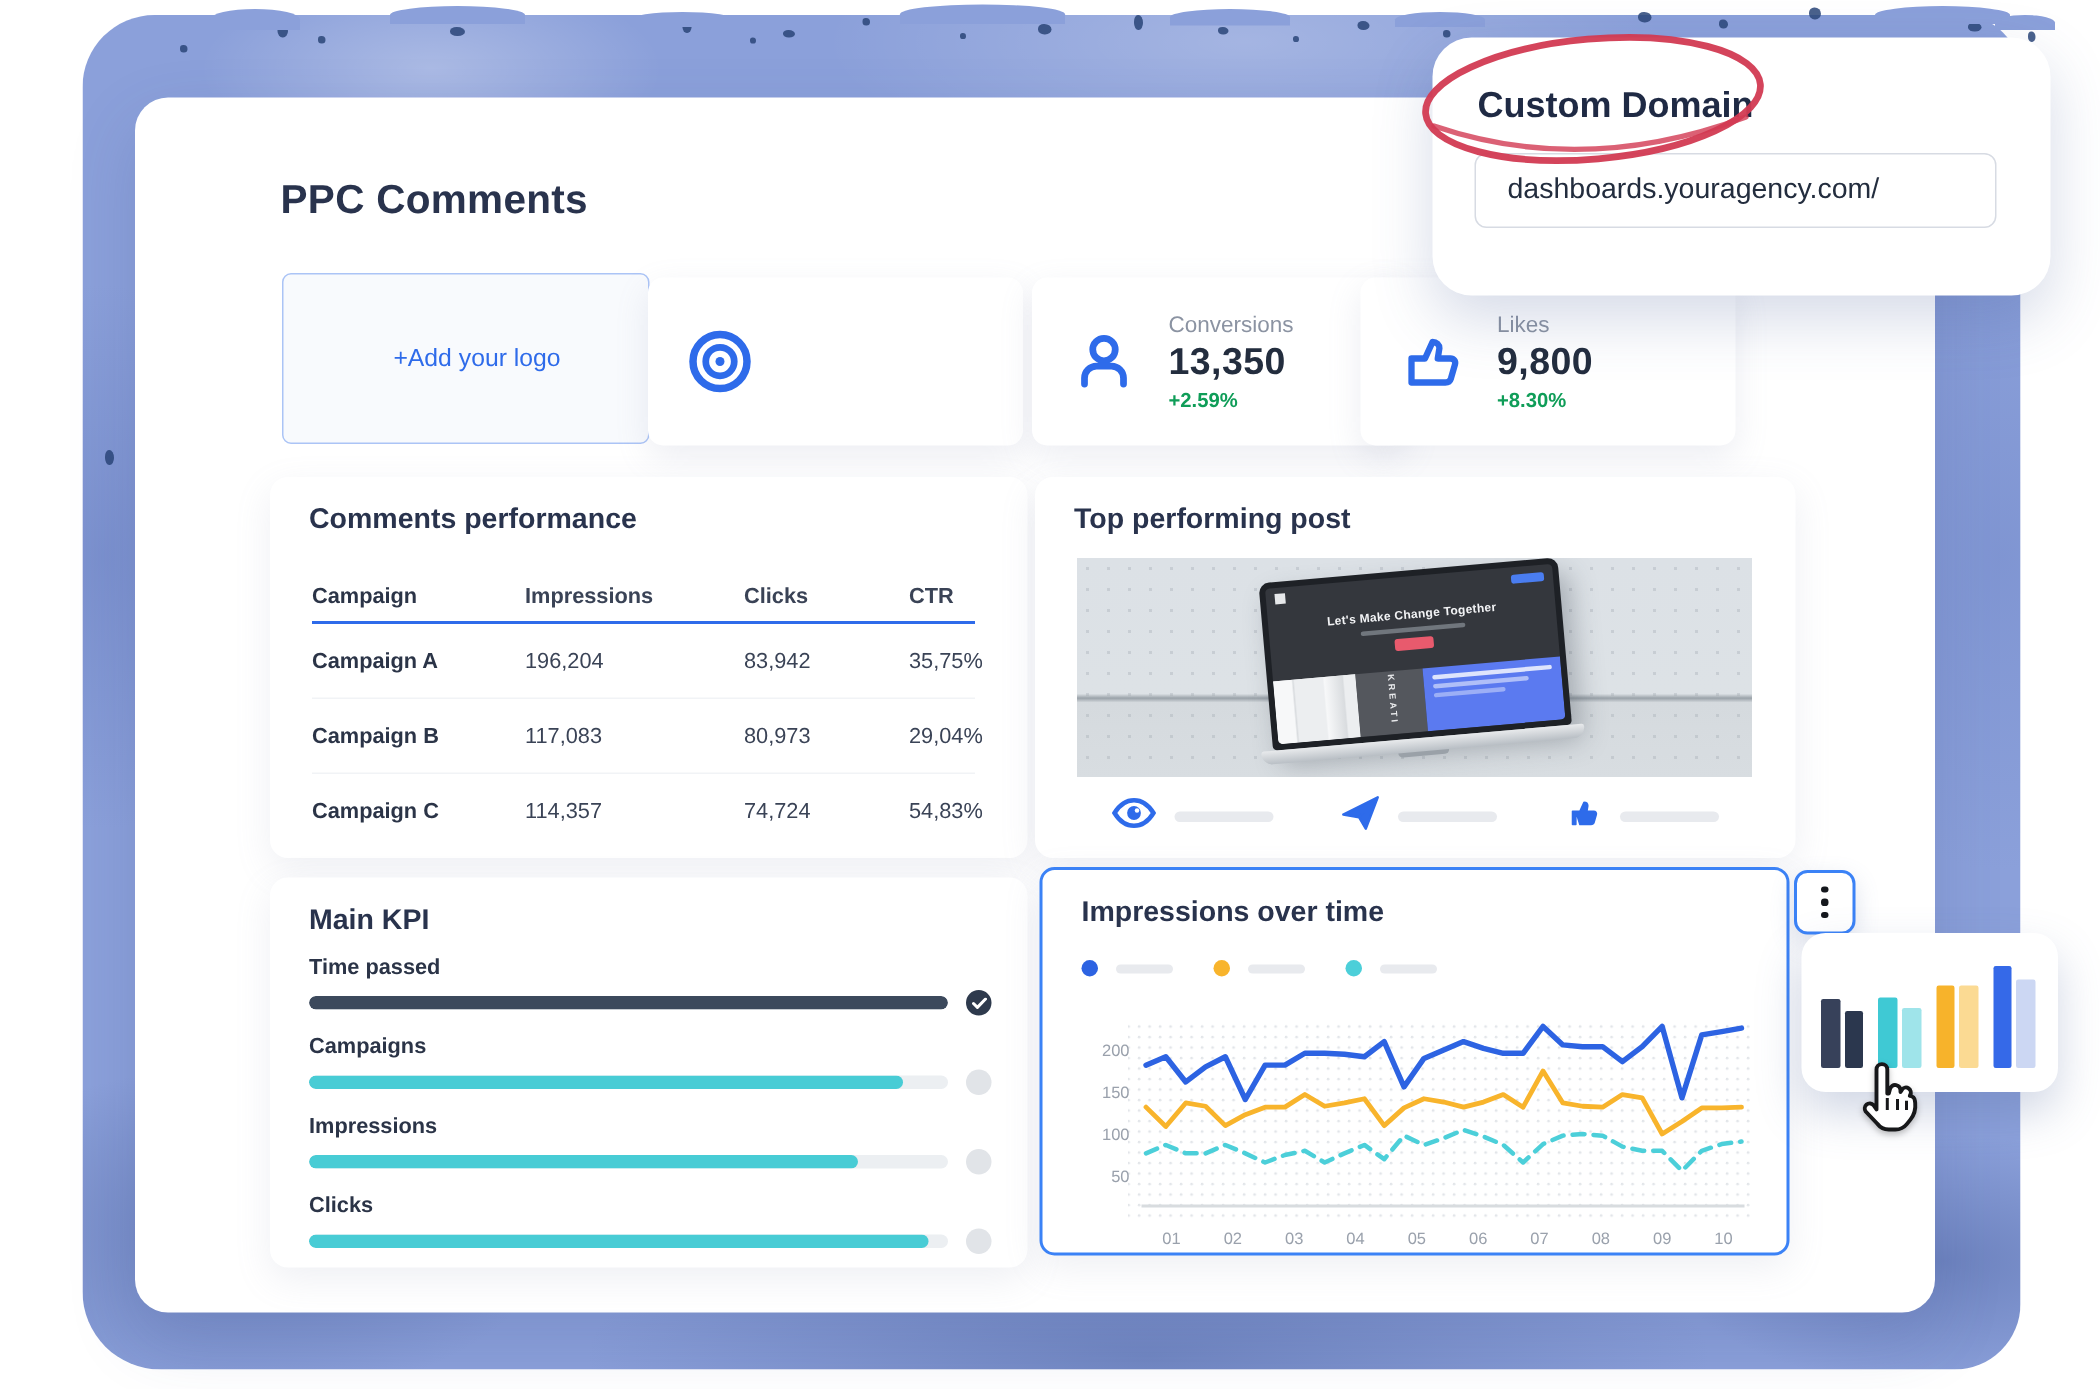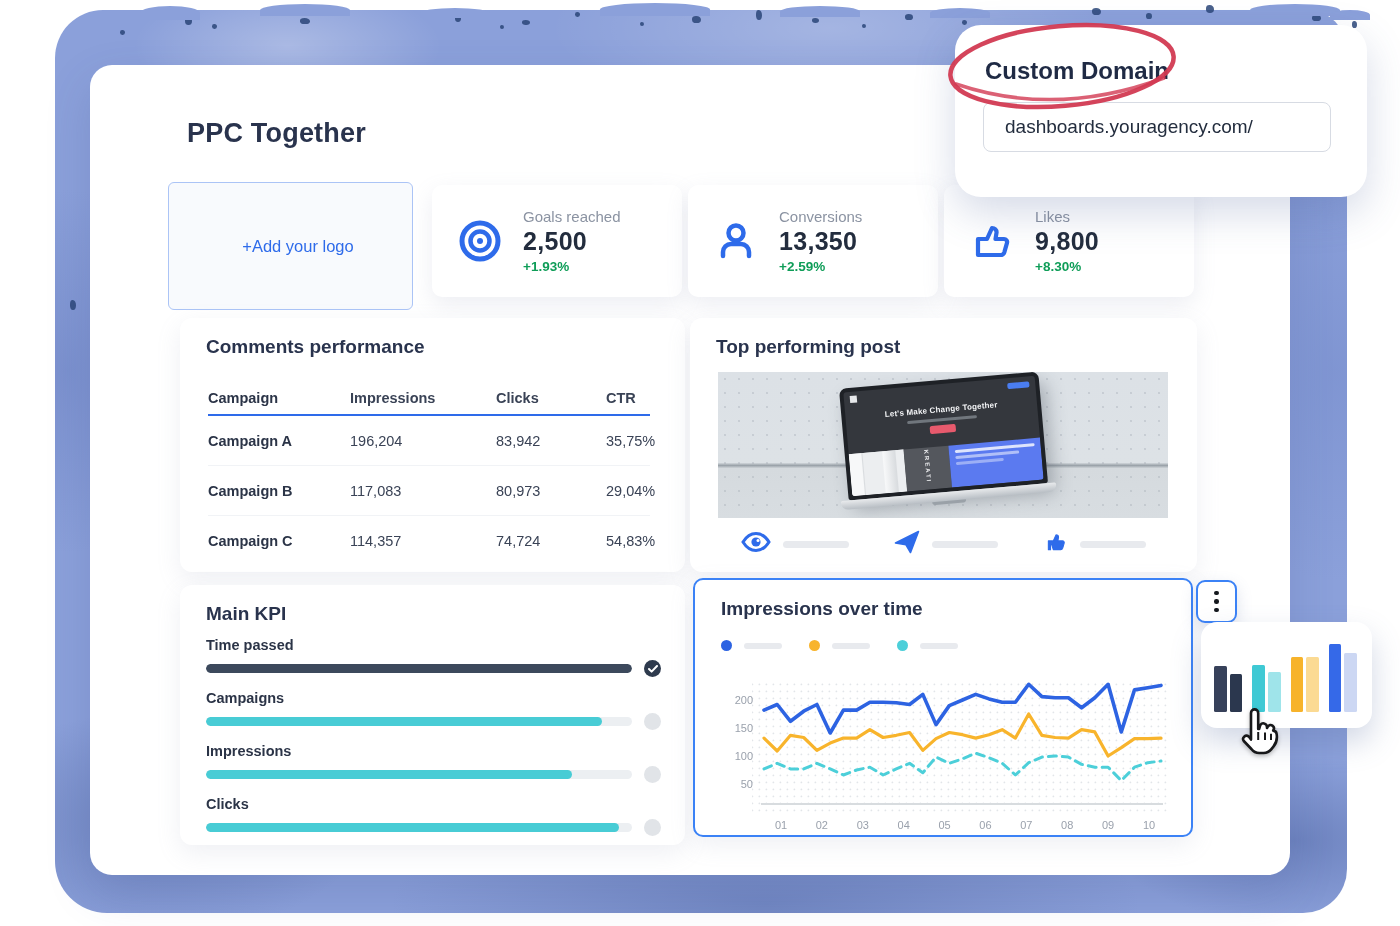--- a/index.html
+++ b/index.html
@@ -19,21 +19,21 @@
       radial-gradient(200px 300px at 99% 40%, rgba(120,142,205,.6), rgba(120,142,205,0) 70%),
       radial-gradient(180px 260px at 1% 40%, rgba(112,134,198,.6), rgba(112,134,198,0) 70%);
   }
   .speck { position:absolute; border-radius:45% 55% 50% 50%; }
 
   
   .main-card { position:absolute; left:90px; top:65px; width:1200px; height:810px;
     background:#ffffff; border-radius:22px; box-shadow:0 18px 45px rgba(60,80,140,.18); }
   .page-title { position:absolute; left:187px; top:118px; font-size:27px; font-weight:700; color:#29334d; letter-spacing:.2px; }
 
-  .logo-box { position:absolute; left:168px; top:182px; width:245px; height:128px;
+  .logo-box { position:absolute; left:188px; top:182px; width:245px; height:114px;
     background:#f8fafd; border:1.5px solid #abc4f6; border-radius:6px;
     display:flex; align-items:center; justify-content:center; cursor:pointer;padding-left:15px; }
   .logo-box span { color:#2e6bea; font-size:16.5px; font-weight:500; }
 
   
   .stat-card { position:absolute; top:185px; width:250px; height:112px; background:#fff;
     border-radius:10px; box-shadow:0 8px 22px rgba(140,152,180,.16);
     display:flex; align-items:center; padding-left:25px; gap:20px; }
   .stat-ic { width:46px; height:46px; flex:0 0 46px; display:flex; align-items:center; justify-content:center; }
   .stat-label { color:#8b93a2; font-size:15px; margin-bottom:2px; }
@@ -166,55 +166,50 @@
       <div class="speck" style="left: 420px; top: 8px; width: 70px; height: 10px; background: rgb(139, 160, 218); border-radius: 50% 50% 0px 0px;"></div>
       <div class="speck" style="left: 600px; top: 3px; width: 110px; height: 13px; background: rgb(139, 160, 218); border-radius: 50% 50% 0px 0px;"></div>
       <div class="speck" style="left: 780px; top: 6px; width: 80px; height: 11px; background: rgb(139, 160, 218); border-radius: 50% 50% 0px 0px;"></div>
       <div class="speck" style="left: 930px; top: 8px; width: 60px; height: 10px; background: rgb(139, 160, 218); border-radius: 50% 50% 0px 0px;"></div>
       <div class="speck" style="left: 1250px; top: 4px; width: 90px; height: 12px; background: rgb(139, 160, 218); border-radius: 50% 50% 0px 0px;"></div>
       <div class="speck" style="left: 1330px; top: 10px; width: 40px; height: 10px; background: rgb(139, 160, 218); border-radius: 50% 50% 0px 0px;"></div>
     </div>
 
   <div class="main-card"></div>
 
-  <h1 class="page-title">PPC Together</h1>
+  <h1 class="page-title">PPC Comments</h1>
 
   <div class="logo-box">
     <span>+Add your logo</span>
   </div>
 
   <div id="statCards">
       <div class="stat-card" style="left: 432px;">
         <div class="stat-ic">
           <svg width="44" height="44" viewBox="0 0 44 44">
             <circle cx="22" cy="22" r="18" fill="none" stroke="#2e6bea" stroke-width="5"></circle>
             <circle cx="22" cy="22" r="9.5" fill="none" stroke="#2e6bea" stroke-width="4.5"></circle>
             <circle cx="22" cy="22" r="3" fill="#2e6bea"></circle>
           </svg>
         </div>
-        <div>
-          <div class="stat-label">Goals reached</div>
-          <div class="stat-value">2,500</div>
-          <div class="stat-delta">+1.93%</div>
-        </div>
       </div>
       <div class="stat-card" style="left: 688px;">
         <div class="stat-ic">
           <svg width="42" height="42" viewBox="0 0 42 42">
             <circle cx="21" cy="13" r="7.5" fill="none" stroke="#2e6bea" stroke-width="4.5"></circle>
             <path d="M8 36 v-4 a8 8 0 0 1 8-8 h10 a8 8 0 0 1 8 8 v4" fill="none" stroke="#2e6bea" stroke-width="4.5" stroke-linecap="round"></path>
           </svg>
         </div>
         <div>
           <div class="stat-label">Conversions</div>
           <div class="stat-value">13,350</div>
           <div class="stat-delta">+2.59%</div>
         </div>
       </div>
-      <div class="stat-card" style="left: 944px;">
+      <div class="stat-card" style="left: 907px;">
         <div class="stat-ic">
           <svg width="44" height="44" viewBox="0 0 44 44">
             <path d="M12 20 h5 l5-11 c2.8 0 4.6 1.8 4.6 4.2 L25.5 20 h8.5 c2.2 0 3.6 1.8 3 3.9 l-2.7 9.4 c-.5 1.6-2 2.7-3.7 2.7 H17 M12 20 H8 v16 h9" fill="none" stroke="#2e6bea" stroke-width="4.2" stroke-linejoin="round" stroke-linecap="round"></path>
           </svg>
         </div>
         <div>
           <div class="stat-label">Likes</div>
           <div class="stat-value">9,800</div>
           <div class="stat-delta">+8.30%</div>
         </div>

